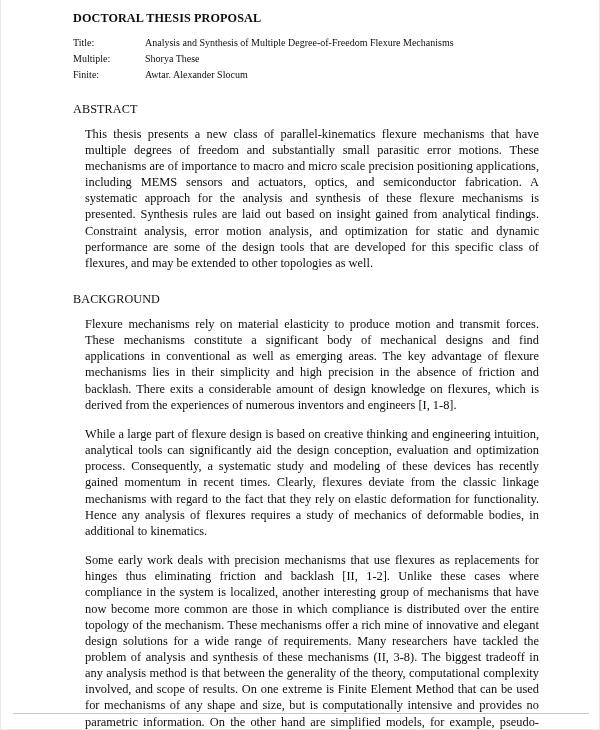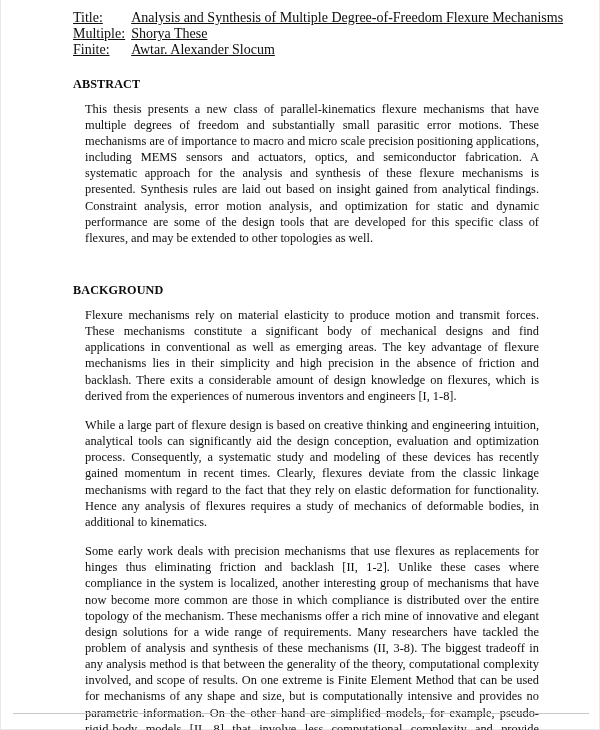--- a/index.html
+++ b/index.html
@@ -33,42 +33,41 @@
   .doc-title {
     font-weight: bold;
     font-size: 12.2px;
     line-height: 16px;
     letter-spacing: 0.1px;
     margin: 0 0 9px 0;
   }
   .meta-table {
     border-collapse: collapse;
     margin: 0 0 0 0;
-    font-size: 14px;
+    font-size: 10px;
     line-height: 16.2px;
-    text-decoration: underline;
   }
   .meta-table td {
     padding: 0;
     vertical-align: top;
     white-space: nowrap;
   }
   .meta-label {
     width: 66px;
     padding-right: 6px !important;
   }
   .section-heading {
-    font-weight: bold;
+    font-weight: normal;
     font-size: 12.2px;
     line-height: 16px;
     letter-spacing: 0.1px;
     margin: 17px 0 9px 0;
   }
   .section-heading.bg-heading {
-    margin-top: 36px;
+    margin-top: 20px;
   }
   p.body-text {
     margin: 0 0 13px 12px;
     font-size: 12.4px;
     line-height: 16.15px;
     text-align: justify;
     text-justify: inter-word;
     hyphens: none;
   }
   p.body-text:last-child {
@@ -82,20 +81,21 @@
     height: 1px;
     background: #c9c9c9;
   }
 </style>
 </head>
 <body>
 
 <div class="page">
   <div class="content">
 
+    <h1 class="doc-title">DOCTORAL THESIS PROPOSAL</h1>
 
     <table class="meta-table">
       <tbody>
         <tr>
           <td class="meta-label">Title:</td>
           <td>Analysis and Synthesis of Multiple Degree-of-Freedom Flexure Mechanisms</td>
         </tr>
         <tr>
           <td class="meta-label">Multiple:</td>
           <td>Shorya These</td>

